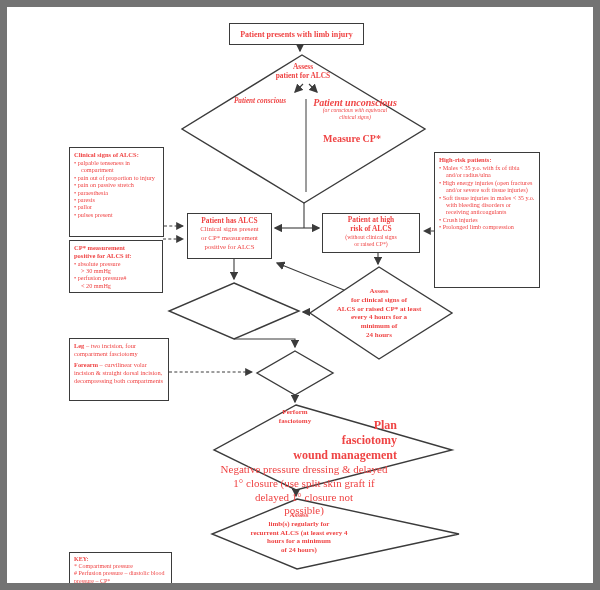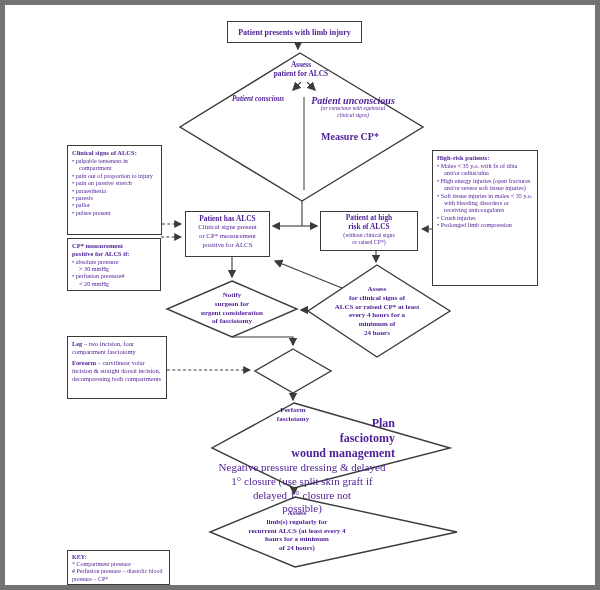--- a/index.html
+++ b/index.html
@@ -1,17 +1,17 @@
 <!DOCTYPE html>
 <html><head>
 <meta charset="utf-8">
 <style>
   html,body{margin:0;padding:0;background:#fff;}
   #canvas{position:relative;width:600px;height:590px;background:#fff;overflow:hidden;
-          font-family:"Liberation Serif","DejaVu Serif",serif;color:#4c1d95;border:5px solid #737373;box-sizing:border-box;}
+          font-family:"Liberation Serif","DejaVu Serif",serif;color:#ef4444;border:7px solid #737373;box-sizing:border-box;}
   #wires{position:absolute;left:0;top:0;width:600px;height:590px;}
   .abs{position:absolute;}
   .box{position:absolute;background:#fff;border:1.6px solid #3b3b3b;box-sizing:border-box;}
   .pad{padding:3px 4px;}
   .ctr{text-align:center;}
   .b{font-weight:bold;}
   .i{font-style:italic;}
   .pre{white-space:pre-line;}
   .dtext{position:absolute;text-align:center;font-weight:bold;white-space:pre-line;line-height:1.25;}
   .li{padding-left:7px;text-indent:-7px;line-height:1.2;}
@@ -119,24 +119,20 @@
 or raised CP*)</div>
   </div>
 
   <div class="box ctr" style="left:180px;top:206px;width:85px;height:46px;padding-top:2px;">
     <div class="b" style="font-size:7.4px;">Patient has ALCS</div>
     <div class="pre" style="font-size:6.8px;line-height:1.3;">Clinical signs present
 or CP* measurement
 positive for ALCS</div>
   </div>
 
-  <div class="dtext" style="left:162px;top:286px;width:130px;font-size:7px;">Notify
-surgeon for
-urgent consideration
-of fasciotomy</div>
 
   <div class="dtext" style="left:297px;top:280px;width:150px;font-size:7px;">Assess
 for clinical signs of
 ALCS or raised CP* at least
 every 4 hours for a
 minimum of
 24 hours</div>
 
   <div class="box pad" style="left:62px;top:331px;width:100px;height:63px;font-size:6.4px;line-height:1.2;">
     <div style="margin-bottom:4px;">

